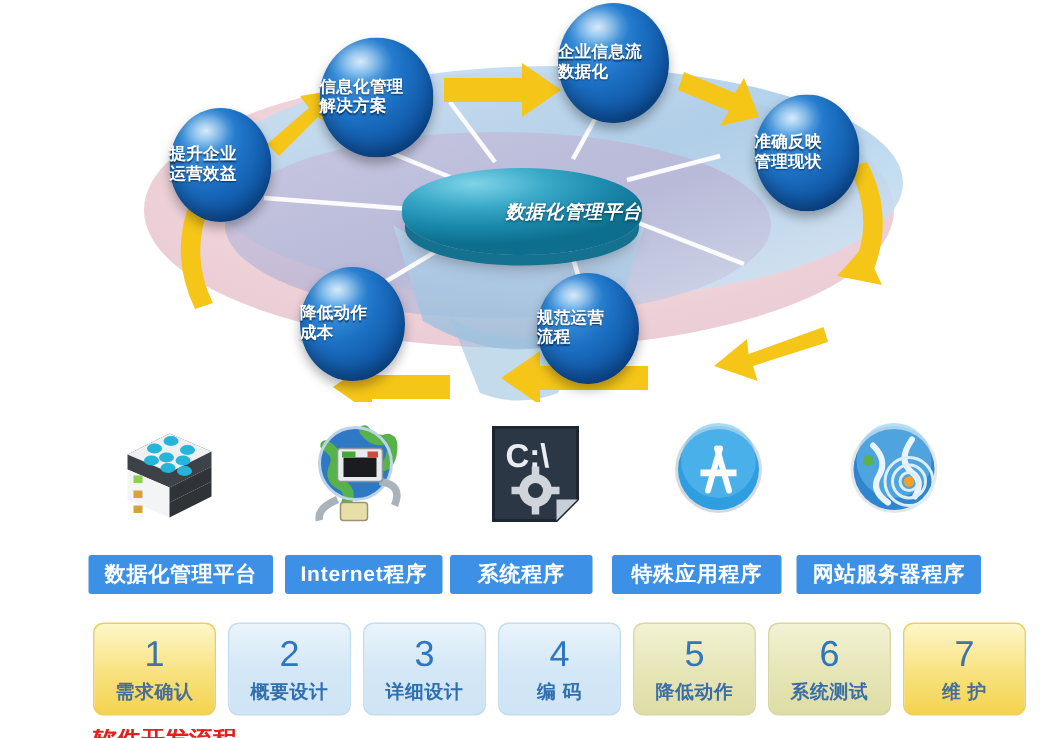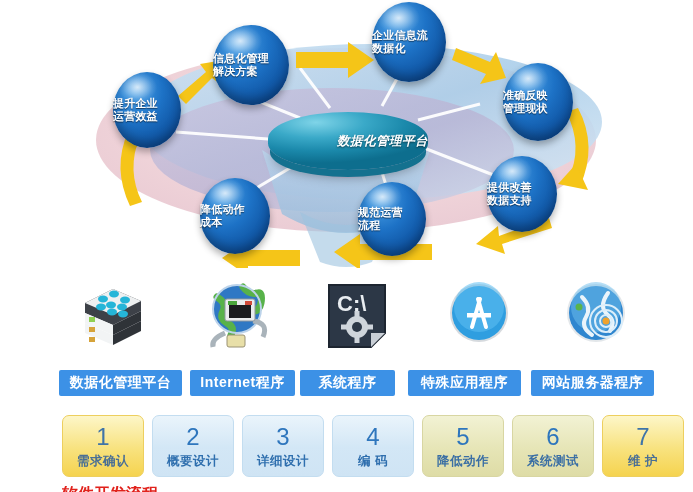--- a/index.html
+++ b/index.html
@@ -246,24 +246,20 @@
     <div class="bubble" style="left:372px; top:2px; width:74px; height:80px;">
       <span>企业信息流</span>
       <span>数据化</span>
     </div>
 
     <div class="bubble" style="left:503px; top:63px; width:70px; height:78px;">
       <span>准确反映</span>
       <span>管理现状</span>
     </div>
 
-    <div class="bubble" style="left:487px; top:156px; width:70px; height:76px;">
-      <span>提供改善</span>
-      <span>数据支持</span>
-    </div>
 
     <div class="bubble" style="left:358px; top:182px; width:68px; height:74px;">
       <span>规范运营</span>
       <span>流程</span>
     </div>
 
     <div class="bubble" style="left:200px; top:178px; width:70px; height:76px;">
       <span>降低动作</span>
       <span>成本</span>
     </div>

